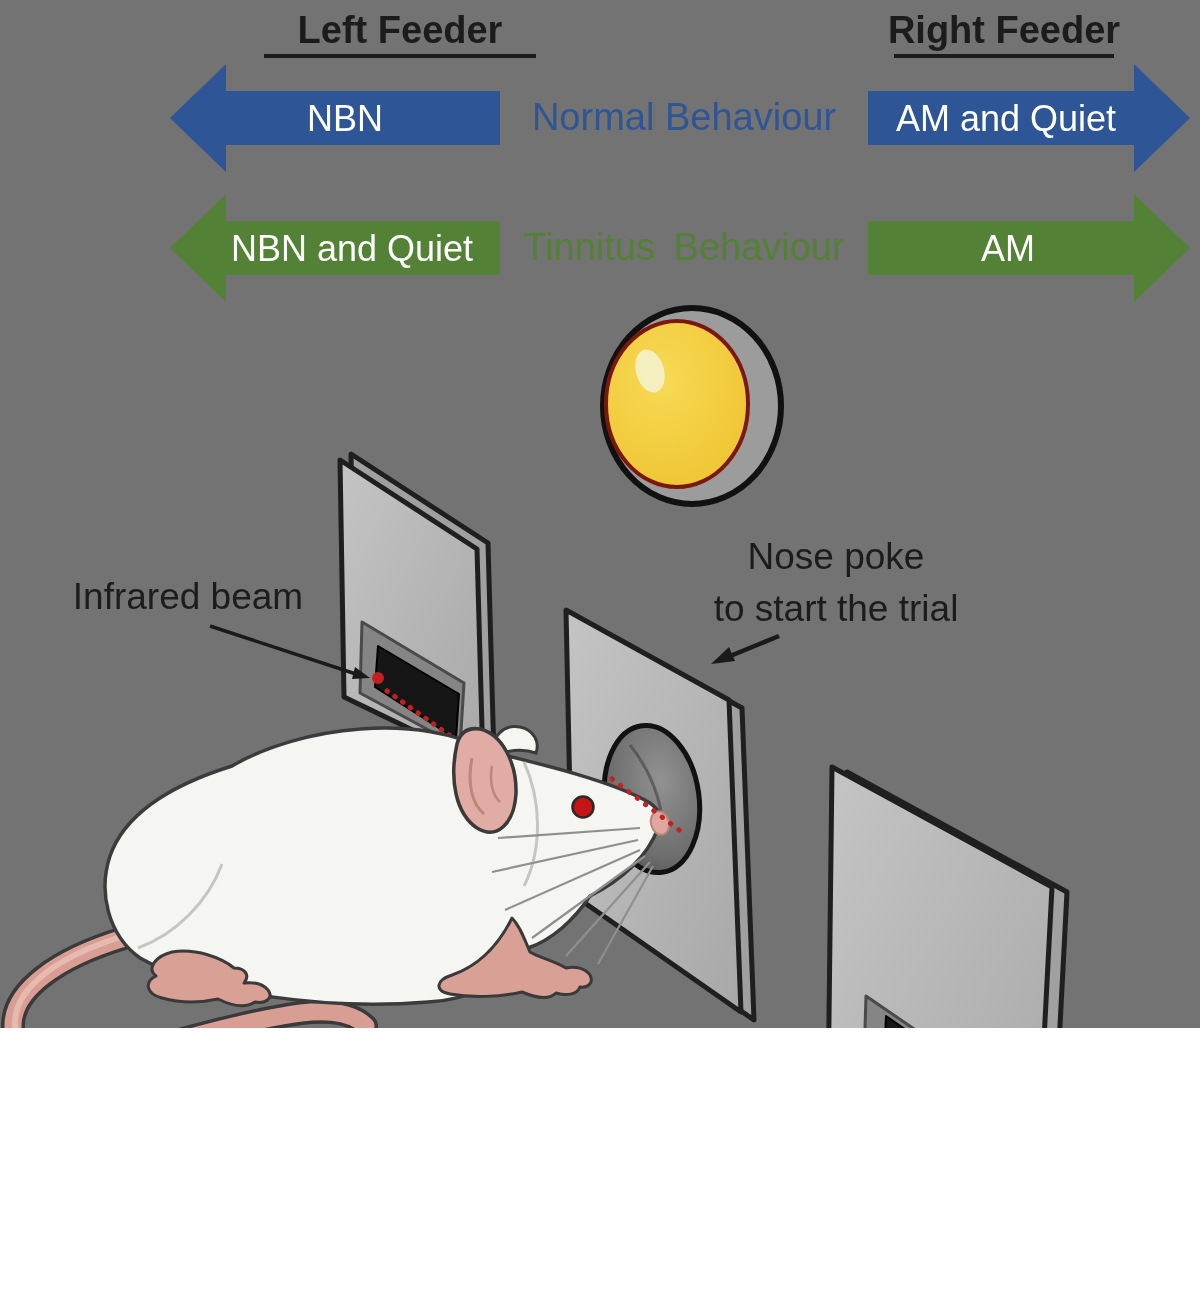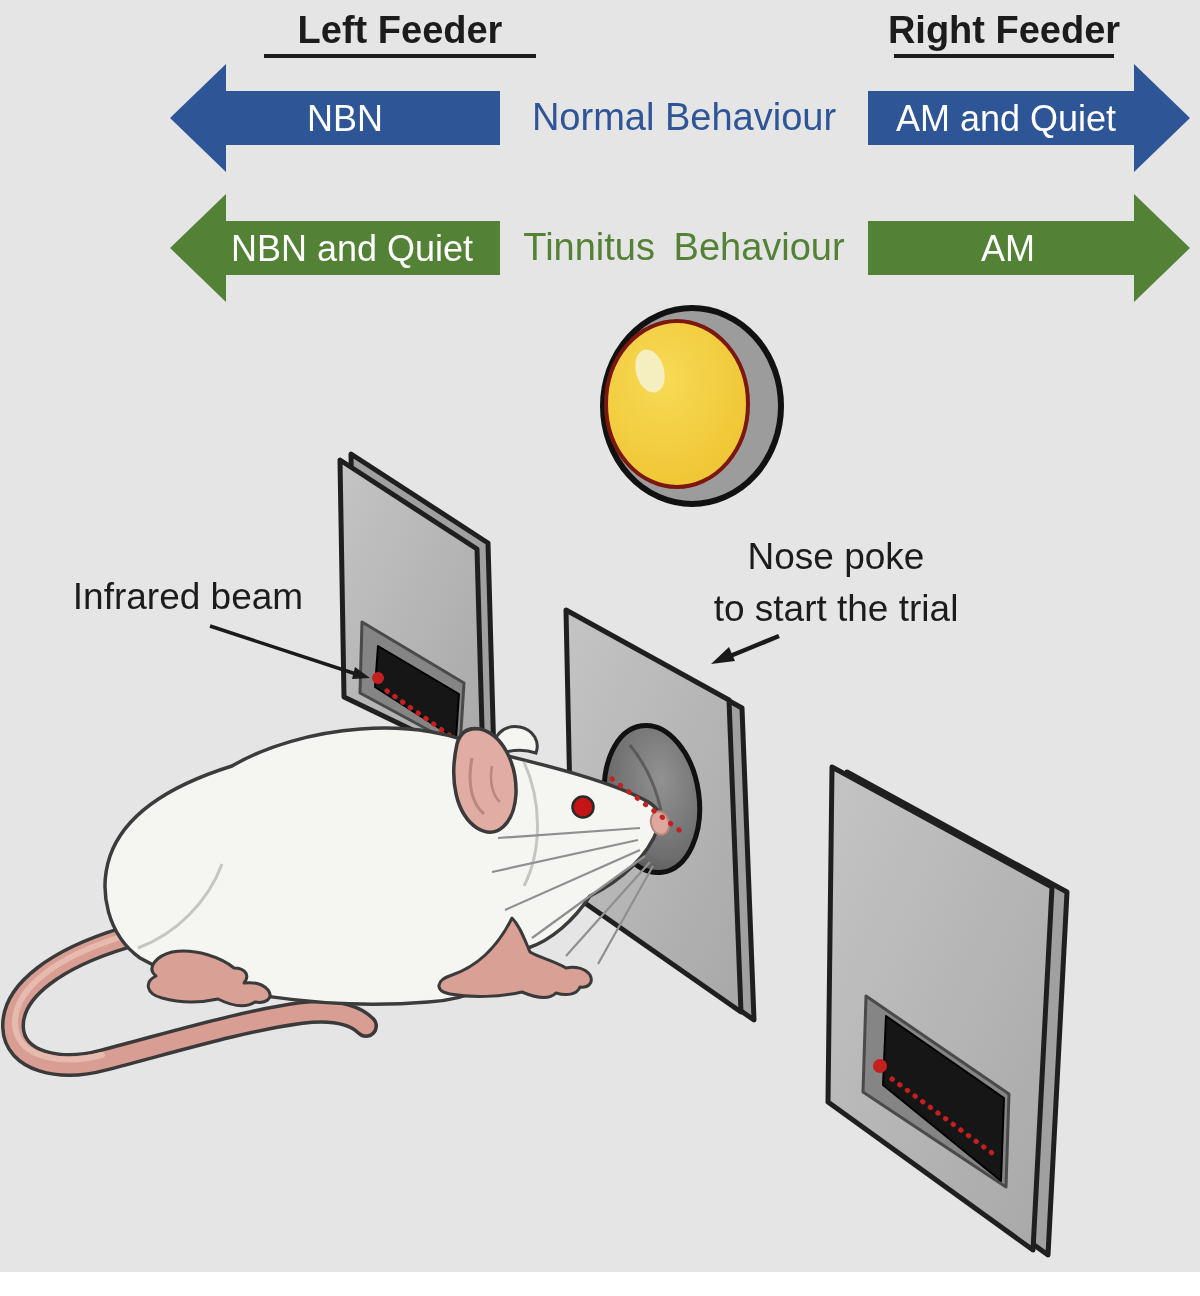--- a/index.html
+++ b/index.html
@@ -1,16 +1,16 @@
 <!DOCTYPE html>
 <html><head>
 <meta charset="utf-8">
 <style>
   html,body{margin:0;padding:0;background:#ffffff;}
-  #stage{position:relative;width:1200px;height:1272px;background:#e5e5e5;overflow:hidden;
+  #stage{position:relative;width:1200px;height:1028px;background:#737373;overflow:hidden;
          font-family:"Liberation Sans",sans-serif;}
   svg{position:absolute;left:0;top:0;}
   text{font-family:"Liberation Sans",sans-serif;}
   .hdr{font-size:38px;font-weight:700;}
   .arrowlbl{font-size:36px;}
   .centerlbl{font-size:38px;}
   .annot{font-size:37px;}
 </style>
 </head>
 <body>

